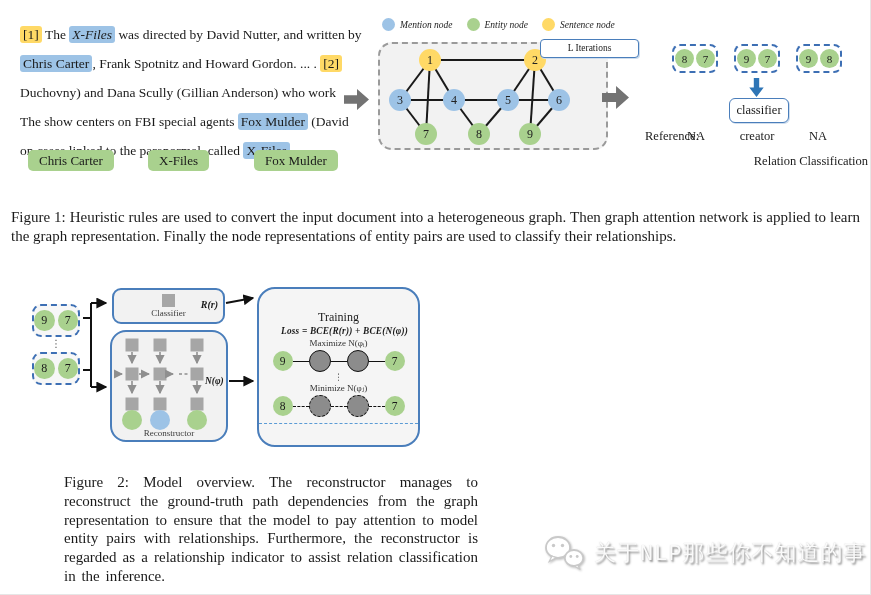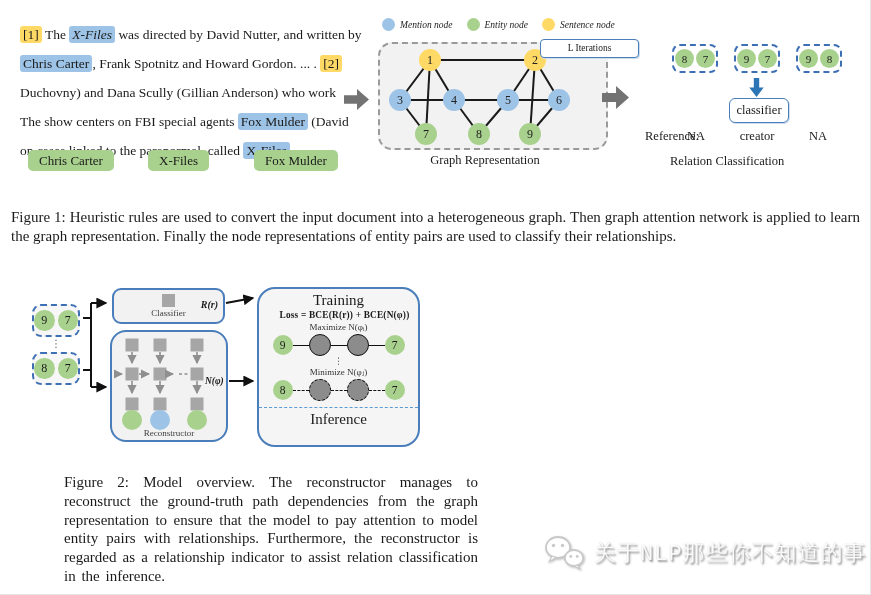--- a/index.html
+++ b/index.html
@@ -41,21 +41,21 @@
   .rc-pair{width:46px;height:29px;border:2px dashed #3d6fb4;border-radius:8px;box-sizing:border-box;
            display:flex;align-items:center;justify-content:center;gap:2px;background:#fff;}
   .pair-circle{width:19px;height:19px;border-radius:50%;background:#A9D18E;font-size:11px;
                display:flex;align-items:center;justify-content:center;}
   .classifier1{position:absolute;left:729px;top:98px;width:58px;height:23px;line-height:23px;background:#fff;
                border:1.5px solid #4a7ebb;border-radius:6px;box-shadow:1px 1px 0 #cfdded;
                text-align:center;font-size:12.5px;}
   .ref-label{position:absolute;left:645px;top:129px;font-size:12.5px;}
   .ref-val{position:absolute;top:129px;font-size:12.5px;transform:translateX(-50%);}
   .ref-v1{left:696px;} .ref-v2{left:757px;} .ref-v3{left:818px;}
-  .relation-label{position:absolute;left:670px;top:154px;width:198px;text-align:left;font-size:12.5px;}
+  .relation-label{position:absolute;left:670px;top:154px;width:198px;text-align:right;font-size:12.5px;}
   
   .caption1{position:absolute;left:11px;top:193px;width:849px;font-size:15px;line-height:19px;
             text-align:justify;text-align-last:left;}
   .caption2{position:absolute;left:20px;top:458px;width:414px;font-size:15px;line-height:18.8px;
             text-align:justify;text-align-last:left;word-spacing:2px;margin-left:44px;}
   
   .f2-pair{position:absolute;width:48px;height:33px;border:2px dashed #3d6fb4;border-radius:9px;
            box-sizing:border-box;display:flex;align-items:center;justify-content:center;gap:3px;background:#f7f7f7;}
   .f2-pair1{left:32px;top:304px;} .f2-pair2{left:32px;top:352px;}
   .f2-circle{width:21px;height:21px;border-radius:50%;background:#A9D18E;font-size:12px;
@@ -72,22 +72,22 @@
   .c2-out{position:absolute;right:5px;top:9px;font-size:10px;font-style:italic;font-weight:600;text-align:right;}
   .recon{position:absolute;left:110px;top:330px;width:118px;height:112px;border:2px solid #4a7ebb;
          border-radius:16px;background:#f2f2f2;box-sizing:border-box;}
   .recon svg{position:absolute;left:0;top:0;width:114px;height:108px;}
   .recon-label{position:absolute;left:0;bottom:2px;width:100%;text-align:center;font-size:9px;color:#3c3c3c;}
   .n-out{position:absolute;left:93px;top:44px;font-size:9.5px;font-style:italic;font-weight:600;background:transparent;}
   
   .train-box{position:absolute;left:257px;top:287px;width:163px;height:160px;border:2px solid #4a7ebb;
              border-radius:18px;background:#f5f5f5;box-sizing:border-box;display:flex;flex-direction:column;
              align-items:center;overflow:hidden;}
-  .t-title{font-size:15px;margin-top:3px;}
-  .t-loss,.t-score{font-size:9.3px;font-weight:600;letter-spacing:.2px;margin-top:1px;white-space:nowrap;margin-left:12px;}
+  .t-title{font-size:12px;margin-top:21px;}
+  .t-loss,.t-score{font-size:9.3px;font-style:italic;font-weight:600;letter-spacing:.2px;margin-top:1px;white-space:nowrap;margin-left:12px;}
   .t-sub{font-size:9px;color:#333;margin-top:2px;}
   .t-row{display:flex;align-items:center;margin-top:2px;}
   .t-end{width:20px;height:20px;border-radius:50%;background:#A9D18E;font-size:11.5px;
          display:flex;align-items:center;justify-content:center;}
   .t-mid{width:22px;height:22px;border-radius:50%;background:#8c8c8c;border:1.7px solid #111;box-sizing:border-box;}
   .t-link{width:16px;border-top:1.8px solid #111;}
   .t-row.dashed .t-mid{border-style:dashed;}
   .t-row.dashed .t-link{border-top-style:dashed;}
   .t-dots{font-size:9px;line-height:8px;color:#444;margin-top:1px;}
   .t-div{width:100%;border-top:1.6px dashed #5b9bd5;margin-top:6px;}
@@ -173,21 +173,20 @@
         <text x="179" y="56" class="g-node-label">6</text>
         <circle cx="46" cy="90" r="11" fill="#A9D18E"></circle>
         <text x="46" y="90" class="g-node-label">7</text>
         <circle cx="99" cy="90" r="11" fill="#A9D18E"></circle>
         <text x="99" y="90" class="g-node-label">8</text>
         <circle cx="150" cy="90" r="11" fill="#A9D18E"></circle>
         <text x="150" y="90" class="g-node-label">9</text>
       </svg>
   </div>
   <div class="iter-box">L  Iterations</div>
-  <div class="graph-label">Graph Representation</div>
 
   <div class="block-arrow arrow2"></div>
 
   <div class="rc-pairs">
     <div class="rc-pair">
       <span class="pair-circle">8</span>
       <span class="pair-circle">7</span>
     </div>
     <div class="rc-pair">
       <span class="pair-circle">9</span>

